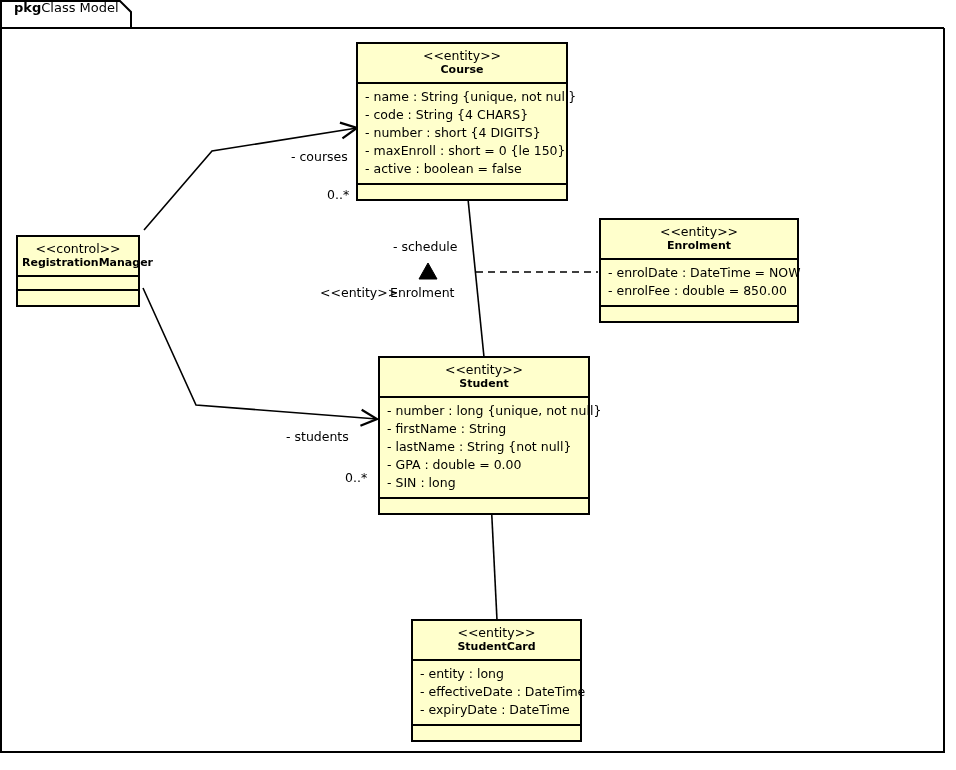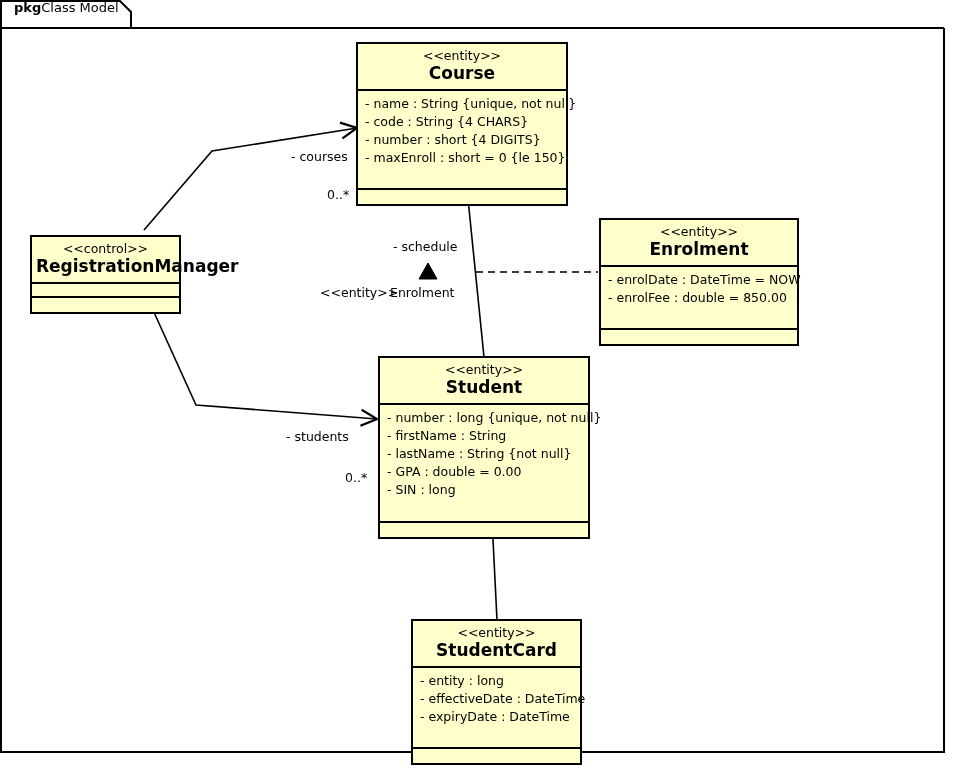--- a/index.html
+++ b/index.html
@@ -47,26 +47,26 @@
     border-bottom: 2px solid #000000;
     line-height: 1.22;
   }
   .cls-stereotype {
     display: block;
     font-size: 12.5px;
     font-weight: normal;
   }
   .cls-name {
     display: block;
-    font-size: 17px;
+    font-size: 11px;
     font-weight: bold;
   }
   .cls-attrs {
     box-sizing: border-box;
-    padding: 4px 6px 21px 7px;
+    padding: 4px 6px 5px 7px;
     border-bottom: 2px solid #000000;
     line-height: 1.45;
   }
   .cls-attrs .attr {
     display: block;
     white-space: nowrap;
     font-size: 12.5px;
   }
   .cls-ops {
     box-sizing: border-box;
@@ -155,39 +155,40 @@
   <div class="conn-label" style="left:327px; top:146px;">0..*</div>
 
   <div class="conn-label" style="left:286px; top:388px;text-align:right;">- students</div>
   <div class="conn-label" style="left:345px; top:429px;">0..*</div>
 
   <div class="conn-label" style="left:393px; top:198px;">- schedule</div>
 
   <div class="assoc-class-label" style="left:320px; top:285px;">&lt;&lt;entity&gt;&gt;</div>
   <div class="assoc-class-label" style="left:390px; top:285px;">Enrolment</div>
 
-  <div class="uml-class shadowed" style="left:30px; top:235px; width:151px;">
+  <div class="uml-class shadowed" style="left:16px; top:235px; width:124px;">
     <div class="cls-head">
       <span class="cls-stereotype">&lt;&lt;control&gt;&gt;</span>
       <span class="cls-name">RegistrationManager</span>
     </div>
     <div class="cls-empty-compartment"></div>
     <div class="cls-ops"></div>
   </div>
 
   <div class="uml-class shadowed" style="left:356px; top:42px; width:212px;">
     <div class="cls-head">
       <span class="cls-stereotype">&lt;&lt;entity&gt;&gt;</span>
       <span class="cls-name">Course</span>
     </div>
     <div class="cls-attrs">
       <span class="attr">- name : String {unique, not null}</span>
       <span class="attr">- code : String {4 CHARS}</span>
       <span class="attr">- number : short {4 DIGITS}</span>
       <span class="attr">- maxEnroll : short = 0 {le 150}</span>
+      <span class="attr">- active : boolean = false</span>
     </div>
     <div class="cls-ops"></div>
   </div>
 
   <div class="uml-class shadowed" style="left:599px; top:218px; width:200px;">
     <div class="cls-head">
       <span class="cls-stereotype">&lt;&lt;entity&gt;&gt;</span>
       <span class="cls-name">Enrolment</span>
     </div>
     <div class="cls-attrs">

